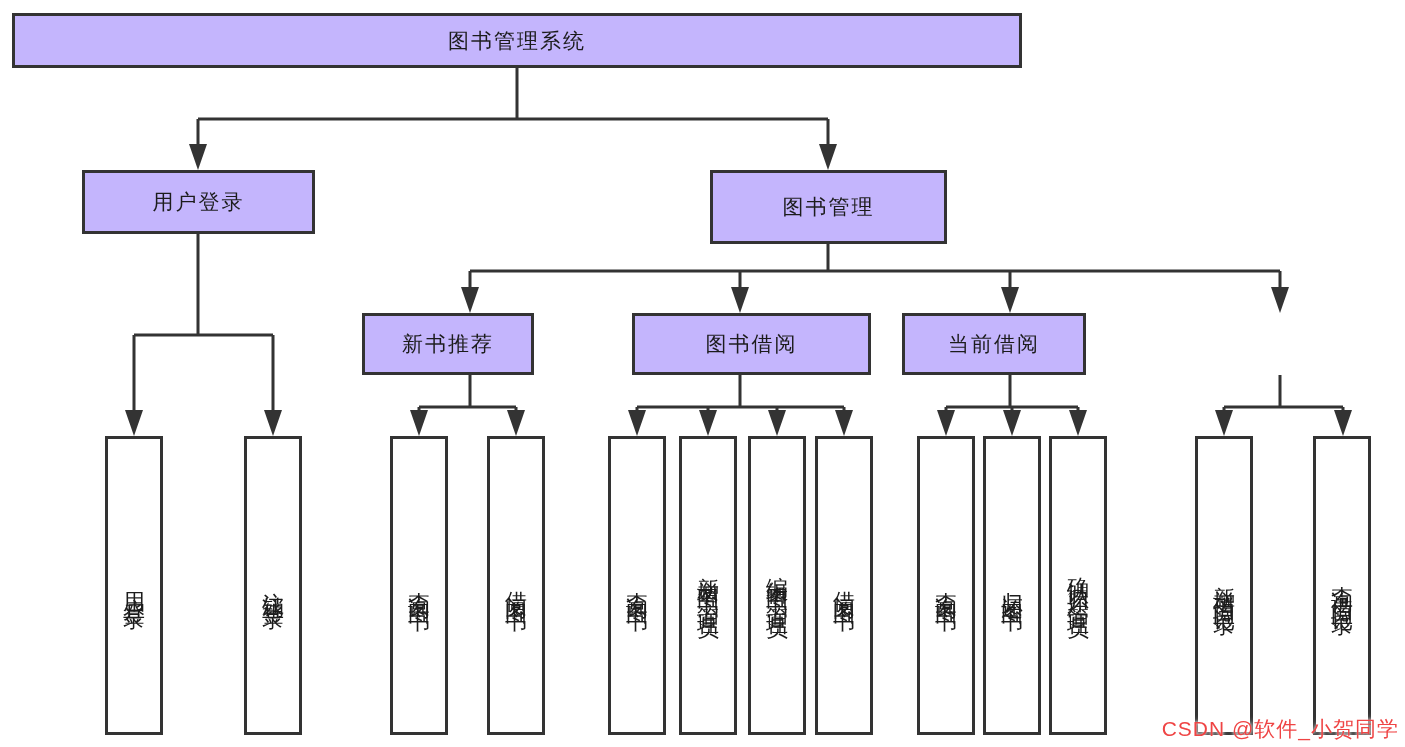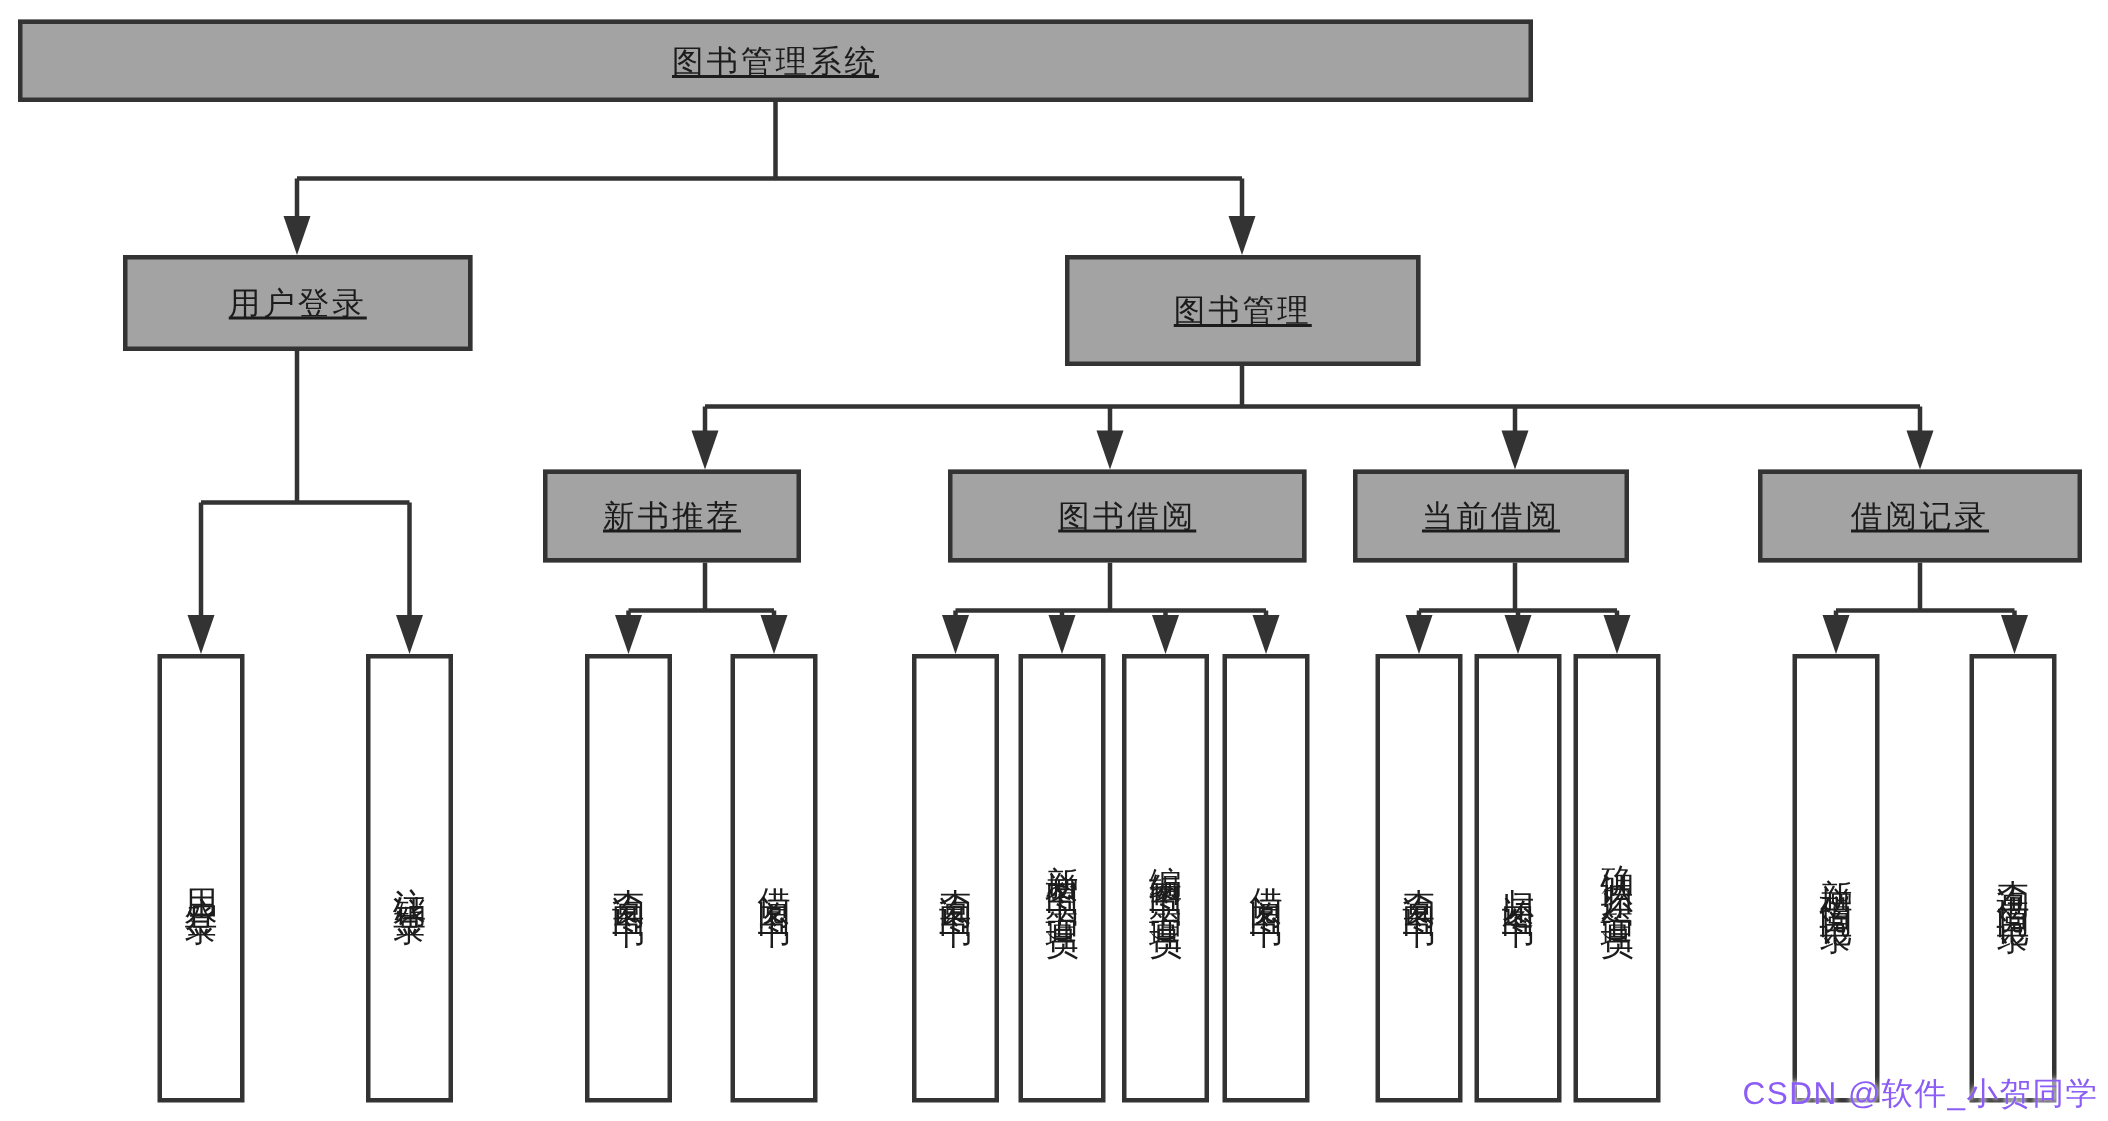--- a/index.html
+++ b/index.html
@@ -7,35 +7,35 @@
     position:relative;
     width:1405px; height:747px;
     background:#ffffff;
     font-family:"Liberation Sans","DejaVu Sans",sans-serif;
     color:#1c1c1c;
     overflow:hidden;
   }
   .connectors { position:absolute; left:0; top:0; width:1405px; height:747px; }
   .node {
     position:absolute; box-sizing:border-box;
-    background:#a3a3a3; border:3px solid #333333;
+    background:#c4b5fd; border:3px solid #333333;
     display:flex; align-items:center; justify-content:center;
-    font-size:21px; letter-spacing:2px; white-space:nowrap;text-decoration:underline;
+    font-size:21px; letter-spacing:2px; white-space:nowrap;
   }
   .vnode {
     position:absolute; box-sizing:border-box;
     background:#ffffff; border:3px solid #333333;
     writing-mode:vertical-rl; text-orientation:mixed;
     text-align:center; font-size:22px; letter-spacing:6px;
     line-height:52px; width:58px; top:436px; height:299px;
     overflow:hidden;
   }
   .watermark {
     position:absolute; right:6px; bottom:4px;
-    font-size:21px; color:#8b5cf6; letter-spacing:1px;
+    font-size:21px; color:#ef4444; letter-spacing:1px;
     text-shadow:0 0 3px #ffffff, 0 0 6px #ffffff;
     z-index:5;
   }
 </style>
 </head>
 <body>
 
 <div class="diagram">
 
   <svg class="connectors" viewBox="0 0 1405 747" xmlns="http://www.w3.org/2000/svg">
@@ -98,21 +98,20 @@
   </svg>
 
   <div class="node" style="left:12px; top:13px; width:1010px; height:55px;">图书管理系统</div>
 
   <div class="node" style="left:82px; top:170px; width:233px; height:64px;">用户登录</div>
   <div class="node" style="left:710px; top:170px; width:237px; height:74px;">图书管理</div>
 
   <div class="node" style="left:362px; top:313px; width:172px; height:62px;">新书推荐</div>
   <div class="node" style="left:632px; top:313px; width:239px; height:62px;">图书借阅</div>
   <div class="node" style="left:902px; top:313px; width:184px; height:62px;">当前借阅</div>
-  <div class="node" style="left:1172px; top:313px; width:216px; height:62px;">借阅记录</div>
 
   <div class="vnode" style="left:105px;">用户登录</div>
   <div class="vnode" style="left:244px;">注销登录</div>
 
   <div class="vnode" style="left:390px;">查询图书</div>
   <div class="vnode" style="left:487px;">借阅图书</div>
 
   <div class="vnode" style="left:608px;">查询图书</div>
   <div class="vnode" style="left:679px;">新增图书（管理员）</div>
   <div class="vnode" style="left:748px;">编辑图书（管理员）</div>

